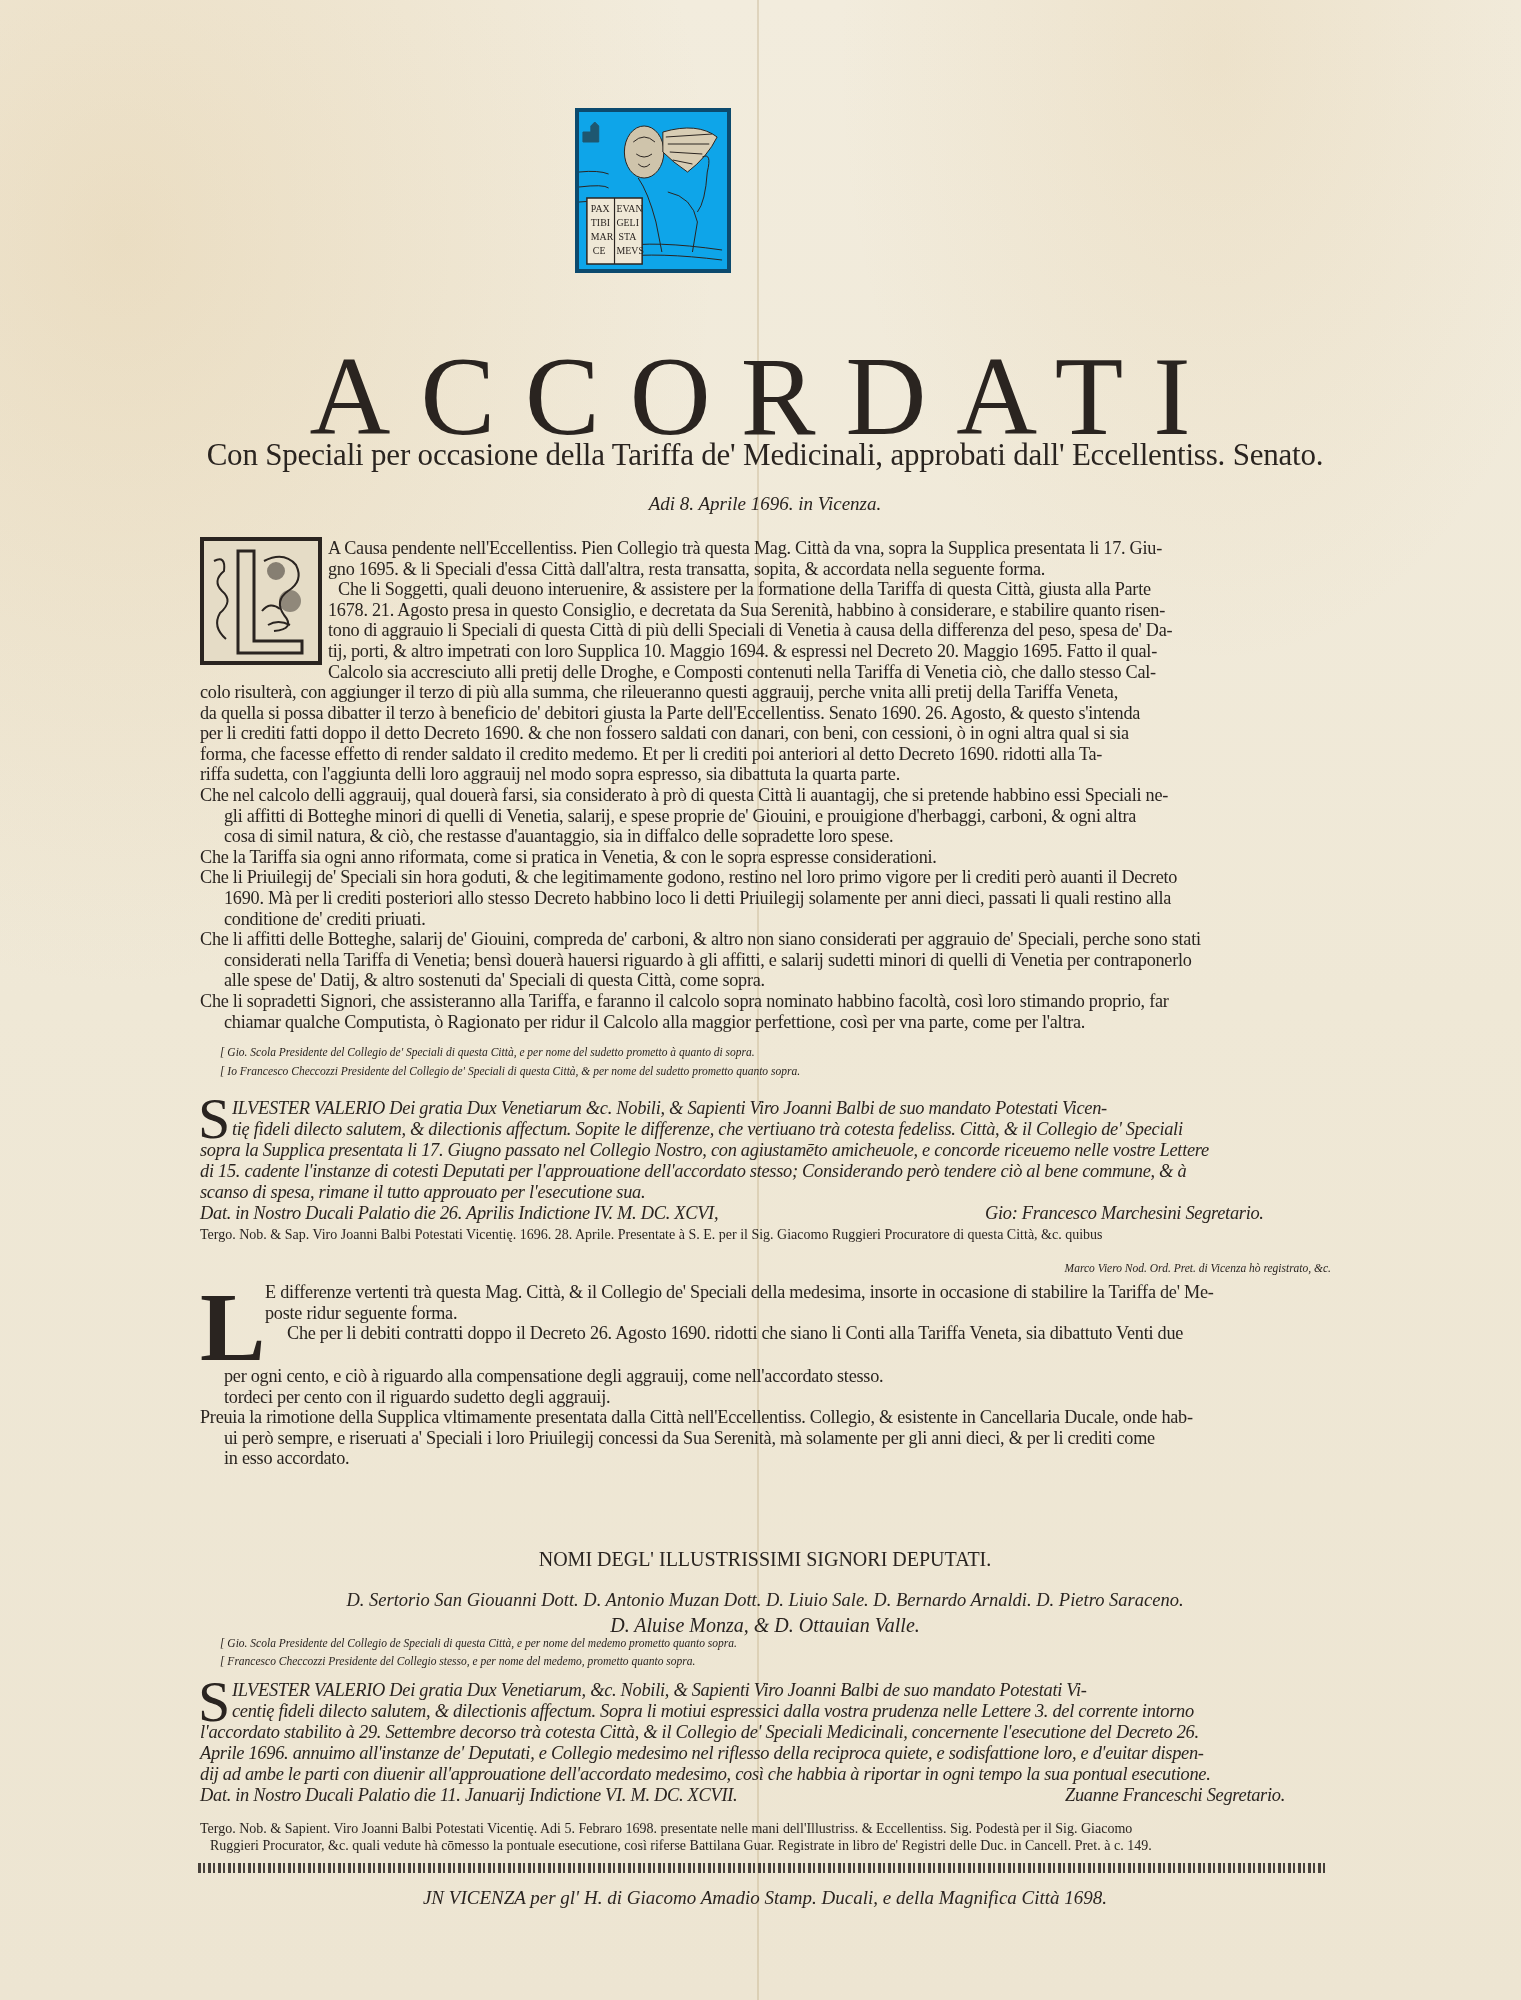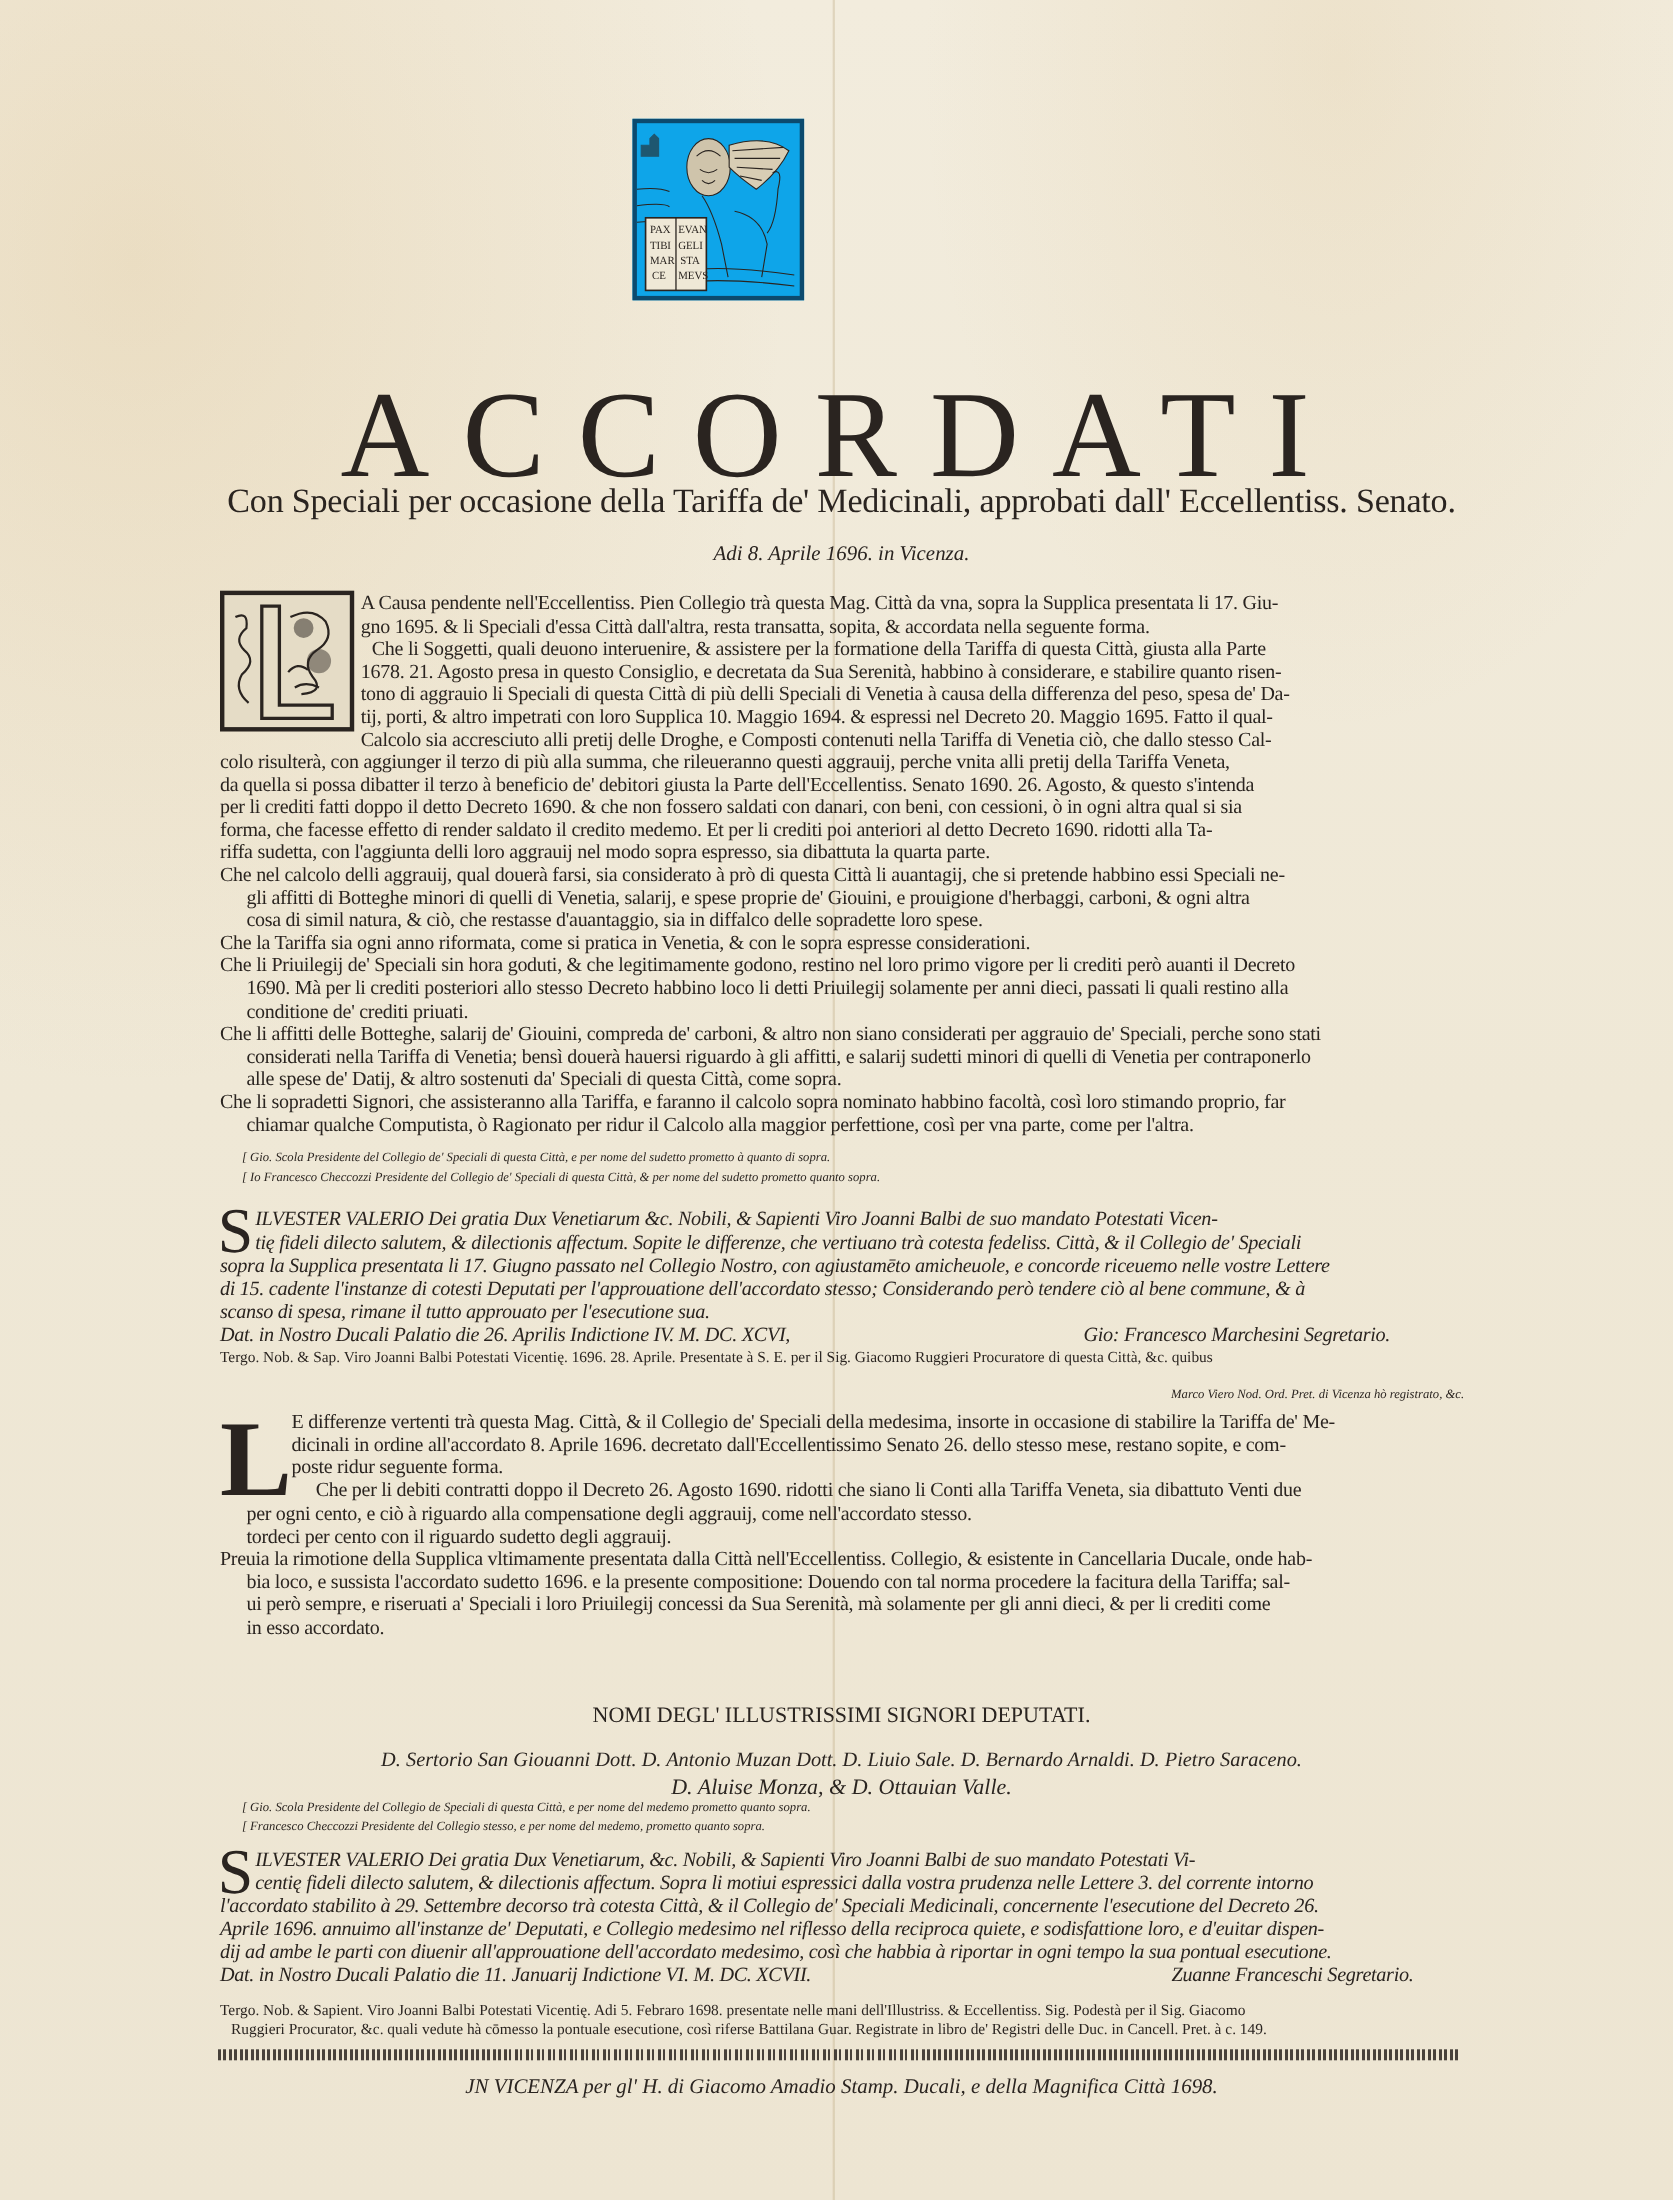--- a/index.html
+++ b/index.html
@@ -187,29 +187,27 @@
 <p class="ducal" style="left:200px; top:1203px;">Dat. in Nostro Ducali Palatio die 26. Aprilis Indictione IV. M. DC. XCVI,</p>
 <p class="ducal" style="left:985px; top:1203px;">Gio: Francesco Marchesini Segretario.</p>
 <div class="small-plain" style="left:200px; top:1226px; width:1140px;">
   <span class="line">Tergo. Nob. &amp; Sap. Viro Joanni Balbi Potestati Vicentię. 1696. 28. Aprile. Presentate à S. E. per il Sig. Giacomo Ruggieri Procuratore di questa Città, &amp;c. quibus</span>
 </div>
 <p class="registrar" style="top:1262px;">Marco Viero Nod. Ord. Pret. di Vicenza hò registrato, &amp;c.</p>
 
 <span class="big-L" style="left:200px; top:1278px;">L</span>
 <div class="para" style="left:265px; top:1282px; width:1075px;">
   <span class="line">E differenze vertenti trà questa Mag. Città, &amp; il Collegio de' Speciali della medesima, insorte in occasione di stabilire la Tariffa de' Me-</span>
-  <span class="line">dicinali in ordine all'accordato 8. Aprile 1696. decretato dall'Eccellentissimo Senato 26. dello stesso mese, restano sopite, e com-</span>
   <span class="line">poste ridur seguente forma.</span>
   <span class="line" style="padding-left:22px">Che per li debiti contratti doppo il Decreto 26. Agosto 1690. ridotti che siano li Conti alla Tariffa Veneta, sia dibattuto Venti due</span>
 </div>
 <div class="para" style="left:200px; top:1366px; width:1140px;">
   <span class="line indent">per ogni cento, e ciò à riguardo alla compensatione degli aggrauij, come nell'accordato stesso.</span>
   <span class="line indent">tordeci per cento con il riguardo sudetto degli aggrauij.</span>
   <span class="line">Preuia la rimotione della Supplica vltimamente presentata dalla Città nell'Eccellentiss. Collegio, &amp; esistente in Cancellaria Ducale, onde hab-</span>
-  <span class="line indent">bia loco, e sussista l'accordato sudetto 1696. e la presente compositione: Douendo con tal norma procedere la facitura della Tariffa; sal-</span>
   <span class="line indent">ui però sempre, e riseruati a' Speciali i loro Priuilegij concessi da Sua Serenità, mà solamente per gli anni dieci, &amp; per li crediti come</span>
   <span class="line indent">in esso accordato.</span>
 </div>
 
 <p class="center-head" style="top:1548px; font-size:20px;">NOMI DEGL' ILLUSTRISSIMI SIGNORI DEPUTATI.</p>
 <p class="center-head" style="top:1590px; font-size:18.5px; font-style:italic;">D. Sertorio San Giouanni Dott. D. Antonio Muzan Dott. D. Liuio Sale. D. Bernardo Arnaldi. D. Pietro Saraceno.</p>
 <p class="center-head" style="top:1614px; font-size:20px; font-style:italic;">D. Aluise Monza, &amp; D. Ottauian Valle.</p>
 <p class="sig-small" style="top:1637px;">[ Gio. Scola Presidente del Collegio de Speciali di questa Città, e per nome del medemo prometto quanto sopra.</p>
 <p class="sig-small" style="top:1655px;">[ Francesco Checcozzi Presidente del Collegio stesso, e per nome del medemo, prometto quanto sopra.</p>
 

